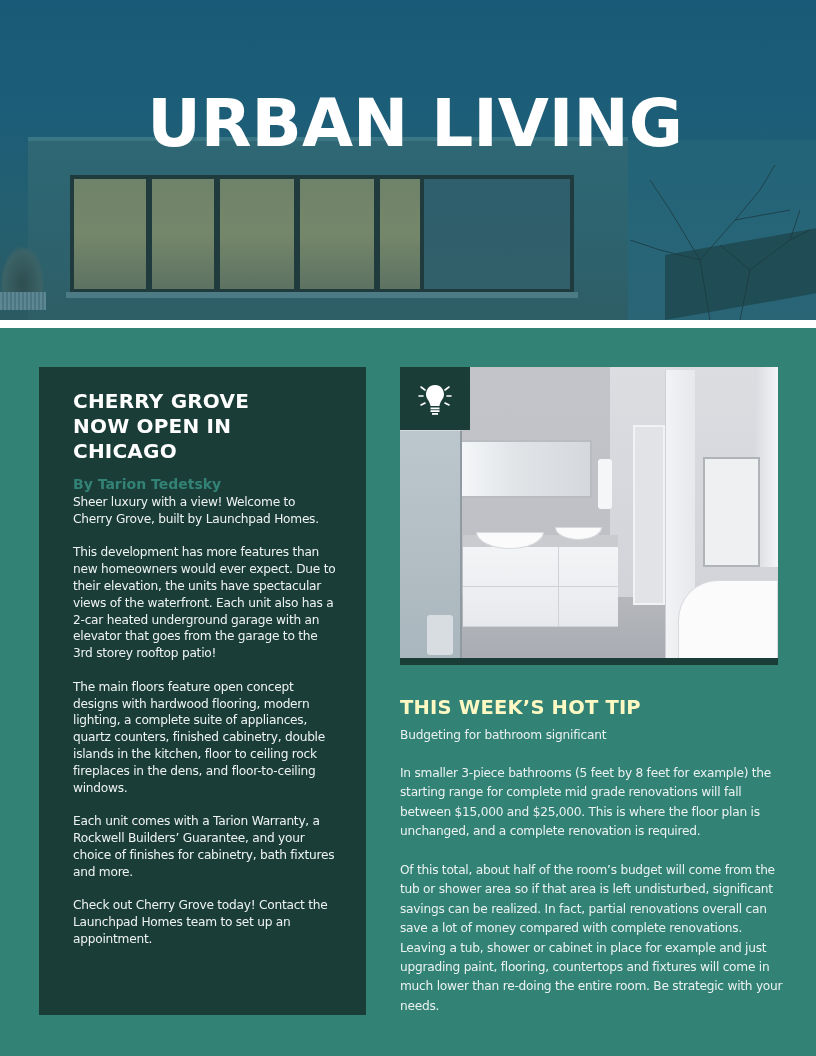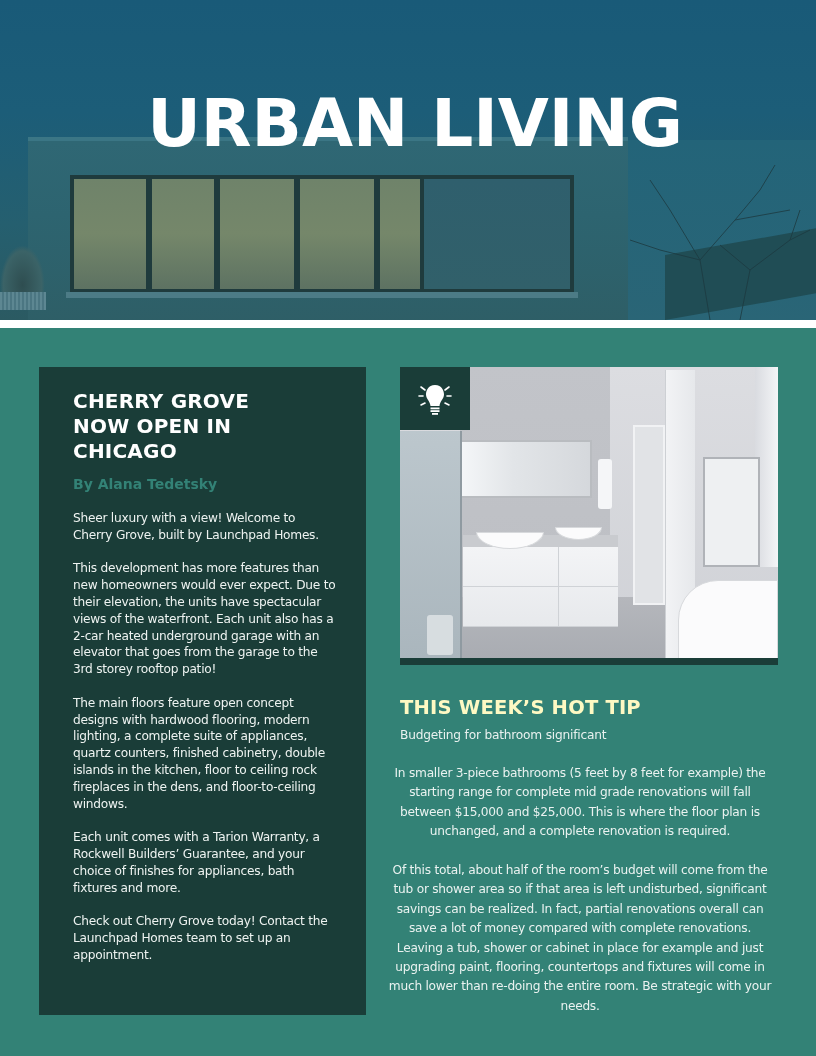--- a/index.html
+++ b/index.html
@@ -70,21 +70,21 @@
     }
     .card-title {
       color: #ffffff; font-family: "DejaVu Sans", sans-serif; font-weight: bold;
       font-size: 20px; line-height: 25px; letter-spacing: 0.2px; text-transform: uppercase;
       width: 230px;
     }
     .card-byline {
       color: #338276; font-family: "DejaVu Sans", sans-serif; font-weight: bold;
       font-size: 14px; line-height: 20px; margin-top: 10px;
     }
-    .card-body { margin-top: 16px; }
+    .card-body { margin-top: 0; }
     .card-body p {
       color: #eef3f1; font-family: "DejaVu Sans", sans-serif; font-size: 12.2px;
       line-height: 16.8px; margin-bottom: 16.8px; letter-spacing: -0.25px;
     }
 
     
     .photo {
       position: absolute; left: 400px; top: 367px; width: 378px; height: 291px;
       overflow: hidden;
       background: linear-gradient(180deg, #dcdde1 0%, #cfd1d6 100%);
@@ -118,21 +118,21 @@
       position: absolute; left: 400px; top: 695px; width: 380px;
       color: #fef9c3; font-family: "DejaVu Sans", sans-serif; font-weight: bold;
       font-size: 19.5px; line-height: 26px; letter-spacing: 0.2px; text-transform: uppercase;
     }
     .hot-sub {
       position: absolute; left: 400px; top: 726px; width: 380px;
       color: #e9f1ef; font-family: "DejaVu Sans", sans-serif; font-size: 12.2px; line-height: 18px;
       letter-spacing: -0.2px;
     }
     .hot-body {
-      position: absolute; left: 388px; top: 764px; width: 384px; text-align: center;
+      position: absolute; left: 400px; top: 764px; width: 384px;
     }
     .hot-body p {
       color: #eaf2f0; font-family: "DejaVu Sans", sans-serif; font-size: 12.2px;
       line-height: 19.4px; margin-bottom: 19.4px; letter-spacing: -0.25px;
     }
   </style>
 </head>
 <body>
 
 <header class="header">
@@ -156,26 +156,26 @@
     </g>
   </svg>
   <h1 class="hdr-title">
     <span>URBAN LIVING</span><br>
   </h1>
 </header>
 <div class="hdr-strip"></div>
 
 <article class="card">
   <h2 class="card-title">CHERRY GROVE NOW OPEN IN CHICAGO</h2>
-  <div class="card-byline">By Alana Tedetsky</div>
+  <div class="card-byline">By Tarion Tedetsky</div>
   <div class="card-body">
     <p>Sheer luxury with a view! Welcome to Cherry Grove, built by Launchpad Homes.</p>
     <p>This development has more features than new homeowners would ever expect. Due to their elevation, the units have spectacular views of the waterfront. Each unit also has a 2-car heated underground garage with an elevator that goes from the garage to the 3rd storey rooftop patio!</p>
     <p>The main floors feature open concept designs with hardwood flooring, modern lighting, a complete suite of appliances, quartz counters, finished cabinetry, double islands in the kitchen, floor to ceiling rock fireplaces in the dens, and floor-to-ceiling windows.</p>
-    <p>Each unit comes with a Tarion Warranty, a Rockwell Builders’ Guarantee, and your choice of finishes for appliances, bath fixtures and more.</p>
+    <p>Each unit comes with a Tarion Warranty, a Rockwell Builders’ Guarantee, and your choice of finishes for cabinetry, bath fixtures and more.</p>
     <p>Check out Cherry Grove today! Contact the Launchpad Homes team to set up an appointment.</p>
   </div>
 </article>
 
 <div class="photo">
   <div class="ph ph-wall-tile"></div>
   <div class="ph ph-window-light"></div>
   <div class="ph ph-mirror"></div>
   <div class="ph ph-towel"></div>
   <div class="ph ph-floor"></div>

